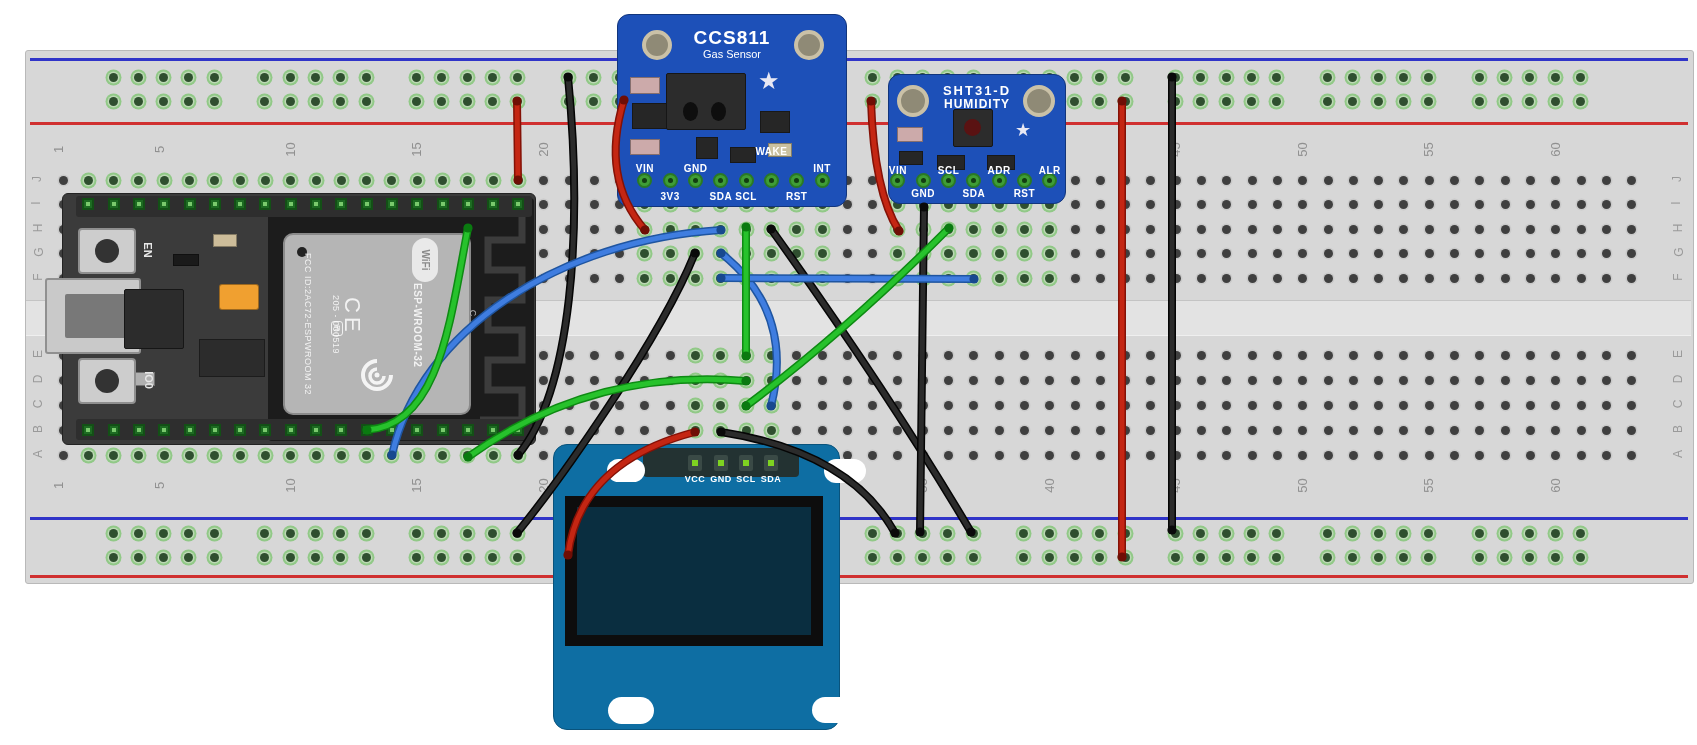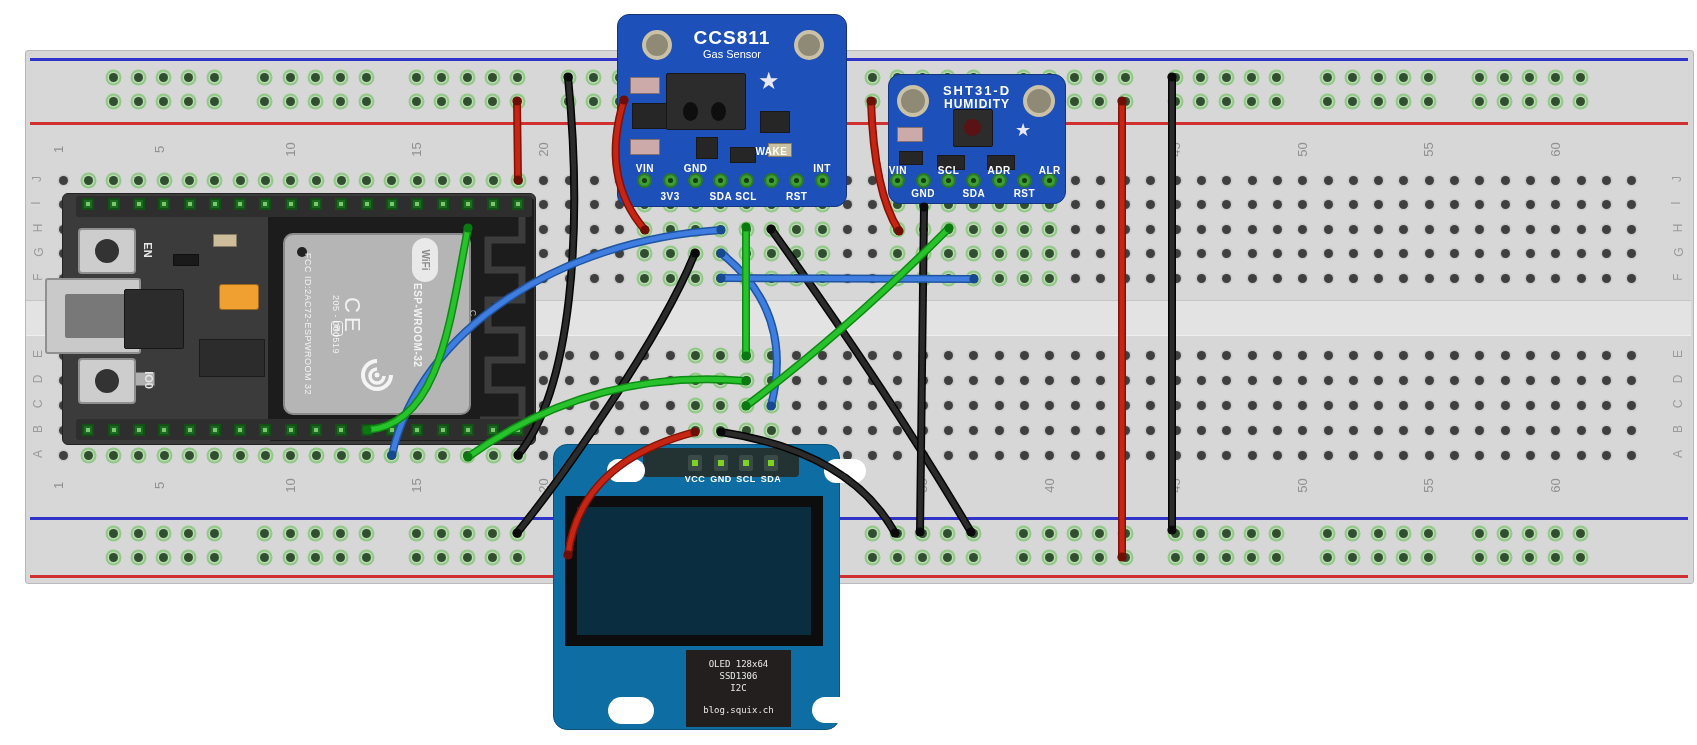--- a/index.html
+++ b/index.html
@@ -129,26 +129,20 @@
     <div class="small-cap" style="left:8px;top:52px;width:26px;height:15px;background:#caa;"></div>
     <div class="small-cap" style="left:10px;top:76px;width:24px;height:14px;background:#262626;"></div>
     <div class="small-cap" style="left:48px;top:80px;width:28px;height:15px;background:#262626;"></div>
     <div class="small-cap" style="left:98px;top:80px;width:28px;height:15px;background:#262626;"></div>
   </div>
 
   <div id="oled-board" class="part" style="left: 553px; top: 444px; width: 285px; height: 284px;"></div>
   <div id="oled-strip" class="abs" style="z-index: 6; left: 643px; top: 448px; width: 156px; height: 29px;"></div>
   <div id="oled-screen" class="abs" style="z-index: 6; left: 565px; top: 496px; width: 258px; height: 150px;"></div>
   <div id="oled-screen-inner" class="abs" style="z-index: 7; left: 577px; top: 507px; width: 234px; height: 128px;"></div>
-  <div id="oled-patch" class="abs" style="left: 686px; top: 650px; width: 105px; height: 77px;">
-    <div style="margin-top:8px;">OLED 128x64</div>
-    <div>SSD1306</div>
-    <div>I2C</div>
-    <div style="margin-top:10px;">blog.squix.ch</div>
-  </div>
 
   <svg id="wires" width="1697" height="745">
       <g>
         <path d="M517 101 L 518 180" stroke="#841106" stroke-width="8" fill="none" stroke-linecap="round"></path>
         <path d="M517 101 L 518 180" stroke="#c42613" stroke-width="5" fill="none" stroke-linecap="round"></path>
         <circle cx="517" cy="101" r="4.6" fill="#6f0e05"></circle>
         <circle cx="518" cy="180" r="4.6" fill="#6f0e05"></circle>
       </g>
       <g>
         <path d="M624 100 Q 600 178 645 230" stroke="#841106" stroke-width="8" fill="none" stroke-linecap="round"></path>

